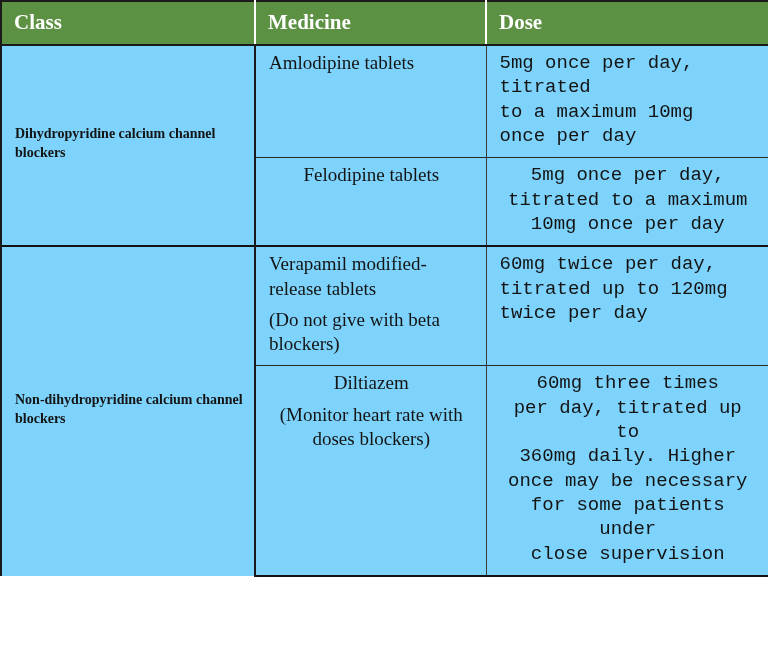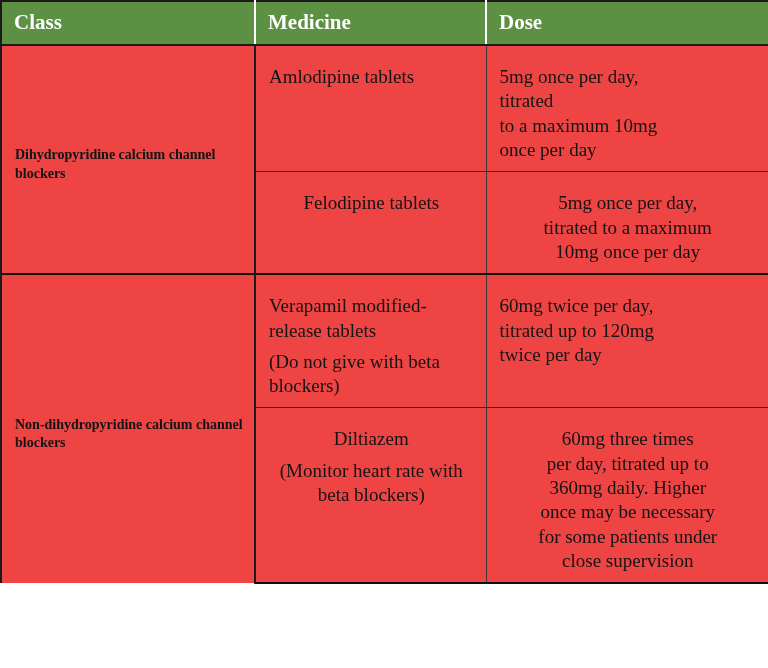--- a/index.html
+++ b/index.html
@@ -48,41 +48,42 @@
     border-right: 2px solid #1a1a1a;
   }
 
   
   td {
     box-sizing: border-box;
     vertical-align: top;
     font-size: 19px;
     line-height: 1.28;
     color: #141414;
-    padding: 19px 12px 9px 13px;
-    background: #ef4444;
+    padding: 5px 12px 9px 13px;
+    background: #7dd3fc;
   }
 
   td.class-cell {
     vertical-align: middle;
     font-weight: bold;
     font-size: 14px;
     line-height: 1.34;
     border-left: 2px solid #1a1a1a;
     border-right: 2px solid #1a1a1a;
     padding-left: 13px;
     padding-right: 8px;
   }
 
   td.med-cell {
     border-right: 1.5px solid #3a3a3a;
   }
 
   td.dose-cell {
     border-right: 2px solid #1a1a1a;
+    font-family: Liberation Mono, monospace;
   }
 
   
   tr.inner-row > td.med-cell,
   tr.inner-row > td.dose-cell {
     border-top: 1.5px solid #2a2a2a;
     text-align: center;
   }
 
   
@@ -158,21 +159,21 @@
       <td class="dose-cell">
         <span class="line">60mg twice per day,</span>
         <span class="line">titrated up to 120mg</span>
         <span class="line">twice per day</span>
       </td>
     </tr>
 
     <tr class="inner-row last-row">
       <td class="med-cell">
         <p class="para">Diltiazem</p>
-        <p class="para">(Monitor heart rate with beta blockers)</p>
+        <p class="para">(Monitor heart rate with doses blockers)</p>
       </td>
 
       <td class="dose-cell">
         <span class="line">60mg three times</span>
         <span class="line">per day, titrated up to</span>
         <span class="line">360mg daily. Higher</span>
         <span class="line">once may be necessary</span>
         <span class="line">for some patients under</span>
         <span class="line">close supervision</span>
       </td>

